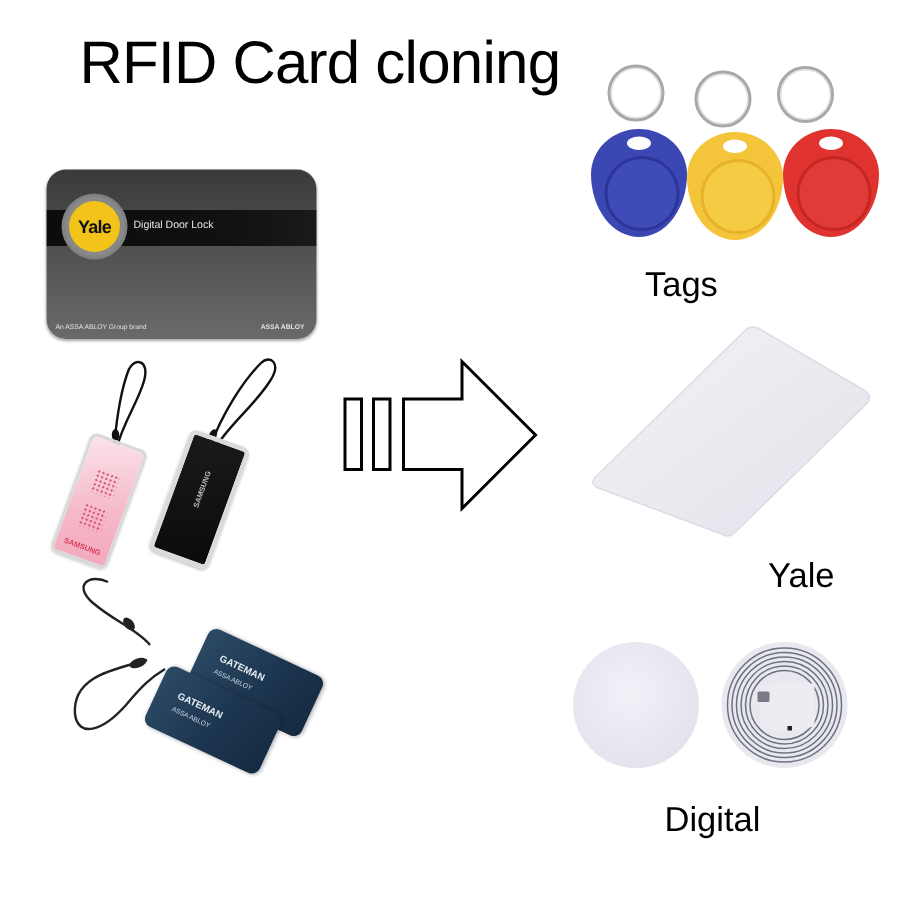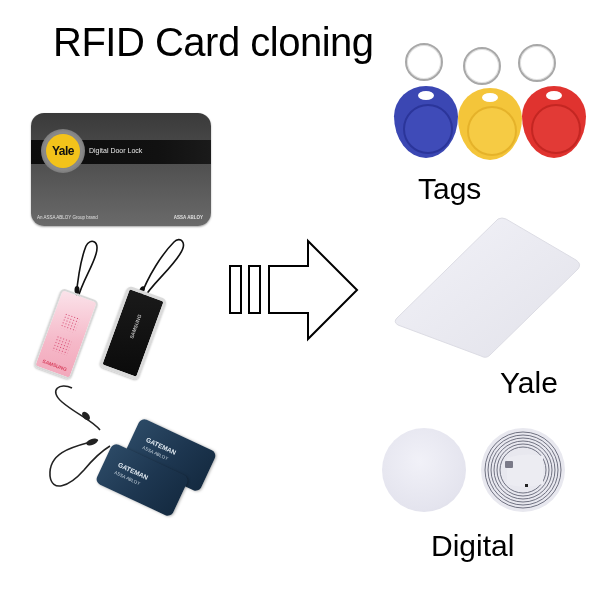--- a/index.html
+++ b/index.html
@@ -1,20 +1,20 @@
 <!DOCTYPE html>
 <html><head>
   <meta charset="utf-8">
   <style>
     html, body { margin: 0; padding: 0; background: #ffffff; }
     body { width: 600px; height: 600px; position: relative; overflow: hidden;
            font-family: "Liberation Sans", "DejaVu Sans", sans-serif; color: #000; }
     .abs { position: absolute; }
     .title { left: 18px; top: 16px; font-size: 40px; line-height: 52px; letter-spacing: -0.5px; white-space: nowrap; margin-left: 35px; }
-    .label { font-size: 30px; line-height: 32px; white-space: nowrap; }
+    .label { font-size: 23px; line-height: 32px; white-space: nowrap; margin-left: 12px; }
 
     
     .yale-card { left: 31px; top: 113px; width: 180px; height: 113px; border-radius: 13px;
       background: linear-gradient(180deg, #3a3a3a 0%, #505050 45%, #6a6a6a 100%);
       box-shadow: 0 1px 2px rgba(0,0,0,0.35); overflow: hidden; }
     .yale-band { position: absolute; left: 0; right: 0; top: 27px; height: 24px;
       background: linear-gradient(90deg, #0c0c0c 0%, #111 70%, #1a1a1a 100%); }
     .yale-halo { position: absolute; left: 10px; top: 16px; width: 44px; height: 44px; border-radius: 50%;
       background: radial-gradient(circle at 50% 50%, #6b6b6b 0%, #8a8a8a 60%, #555 100%); }
     .yale-logo { position: absolute; left: 15px; top: 21px; width: 34px; height: 34px; border-radius: 50%;

